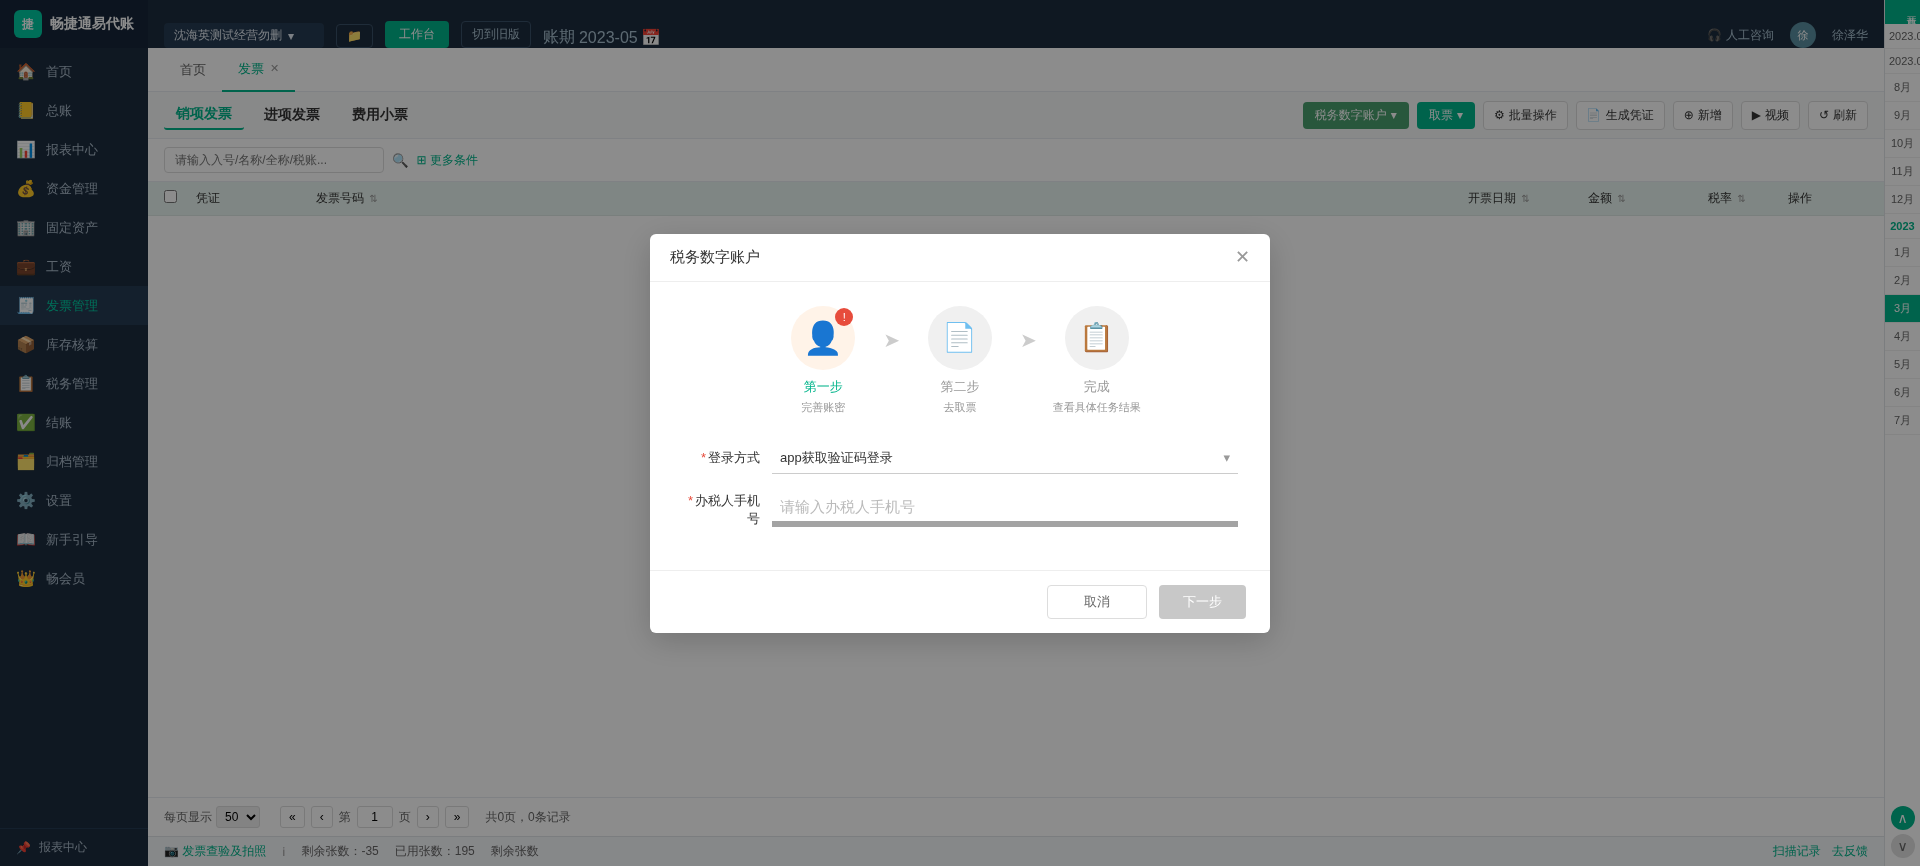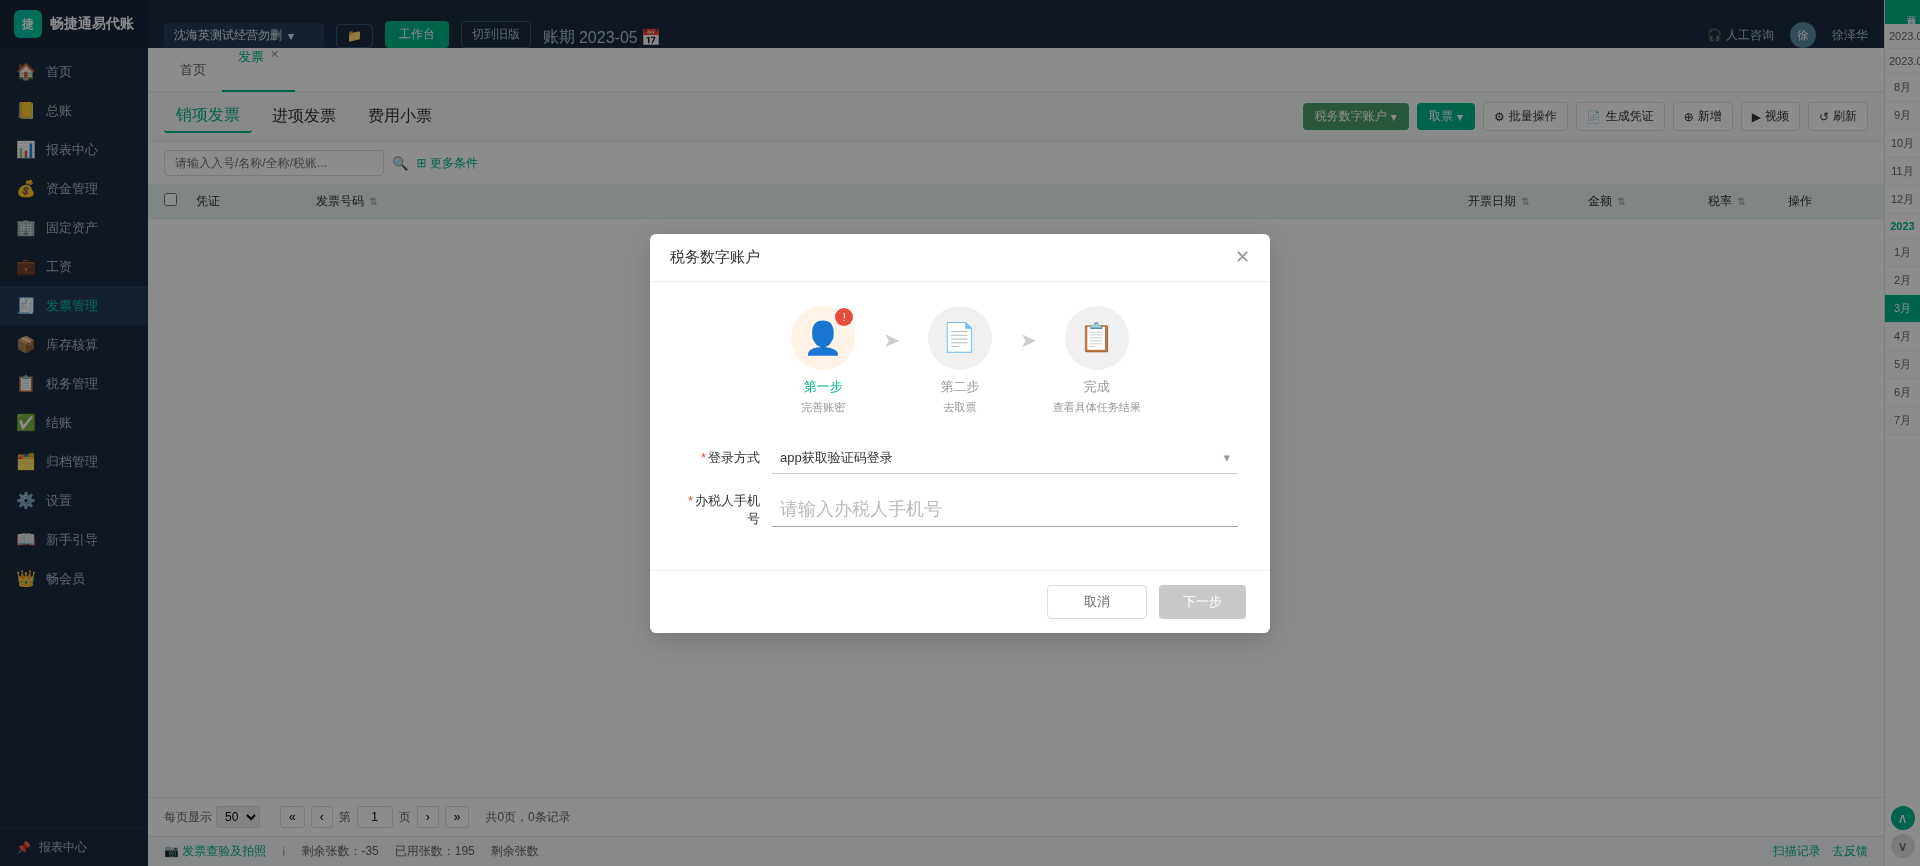--- a/index.html
+++ b/index.html
@@ -90,36 +90,36 @@
       height: 44px;
       flex-shrink: 0;
     }
     .tab {
       padding: 0 16px;
       cursor: pointer;
       font-size: 13px;
       color: #666;
       border-bottom: 2px solid transparent;
       height: 44px;
-      display: flex; 
+      display: flex; align-items: center;
     }
     .tab.active { color: #00b48a; border-bottom-color: #00b48a; }
     .tab-close { margin-left: 6px; color: #999; font-size: 11px; cursor: pointer; }
     .breadcrumb-home { padding: 12px 16px; color: #666; cursor: pointer; font-size: 13px; height: 44px; display: flex; align-items: center; }
 
     
     .toolbar {
       background: #f8f9fa;
       padding: 8px 16px;
       display: flex; align-items: center; gap: 8px;
       border-bottom: 1px solid #e8ecf0;
       flex-shrink: 0;
     }
     .invoice-tab {
-      padding: 5px 12px; border-radius: 3px; cursor: pointer; font-size: 16px; color: #333;
+      padding: 5px 12px; border-radius: 3px; cursor: pointer; font-size: 14px; color: #333; font-weight: bold;
     }
     .invoice-tab.active { color: #00b48a; border-bottom: 2px solid #00b48a; }
     .toolbar-right { margin-left: auto; display: flex; align-items: center; gap: 8px; }
     .toolbar-btn-primary { background: #4a9e6e; color: white; border: none; padding: 5px 12px; border-radius: 4px; cursor: pointer; font-size: 12px; display: flex; align-items: center; gap: 4px; }
     .toolbar-btn-green { background: #00b48a; color: white; border: none; padding: 5px 12px; border-radius: 4px; cursor: pointer; font-size: 12px; display: flex; align-items: center; gap: 4px; }
     .toolbar-btn-outline2 { background: white; color: #333; border: 1px solid #ddd; padding: 5px 10px; border-radius: 4px; cursor: pointer; font-size: 12px; display: flex; align-items: center; gap: 4px; }
 
     
     .search-bar {
       padding: 8px 16px;
@@ -244,22 +244,22 @@
     .step-arrow { display: flex; align-items: center; margin-top: 22px; color: #ccc; font-size: 20px; }
     .step-label { margin-top: 8px; font-size: 13px; color: #00b48a; font-weight: 500; }
     .step-label.inactive { color: #999; }
     .step-desc { font-size: 11px; color: #999; margin-top: 4px; }
 
     
     .form-row { display: flex; align-items: center; margin-bottom: 18px; }
     .form-label { width: 90px; text-align: right; font-size: 13px; color: #333; padding-right: 12px; flex-shrink: 0; }
     .form-label-required::before { content: '*'; color: #e74c3c; margin-right: 2px; }
     .form-control {
-      flex: 1; border: none; border-bottom: 1px solid #a3a3a3;
-      padding: 6px 8px; font-size: 18px; outline: none;
+      flex: 1; border: none; border-bottom: 6px solid #a3a3a3;
+      padding: 6px 8px; font-size: 15px; outline: none;
       background: transparent; color: #333;
     }
     .form-control::placeholder { color: #bbb; }
     .select-control {
       flex: 1; display: flex; align-items: center; justify-content: space-between;
       border-bottom: 1px solid #ccc; padding: 6px 8px; cursor: pointer;
       font-size: 13px; color: #333;
     }
     .eye-icon { position: absolute; right: 8px; top: 50%; transform: translateY(-50%); color: #999; cursor: pointer; font-size: 14px; }
 

